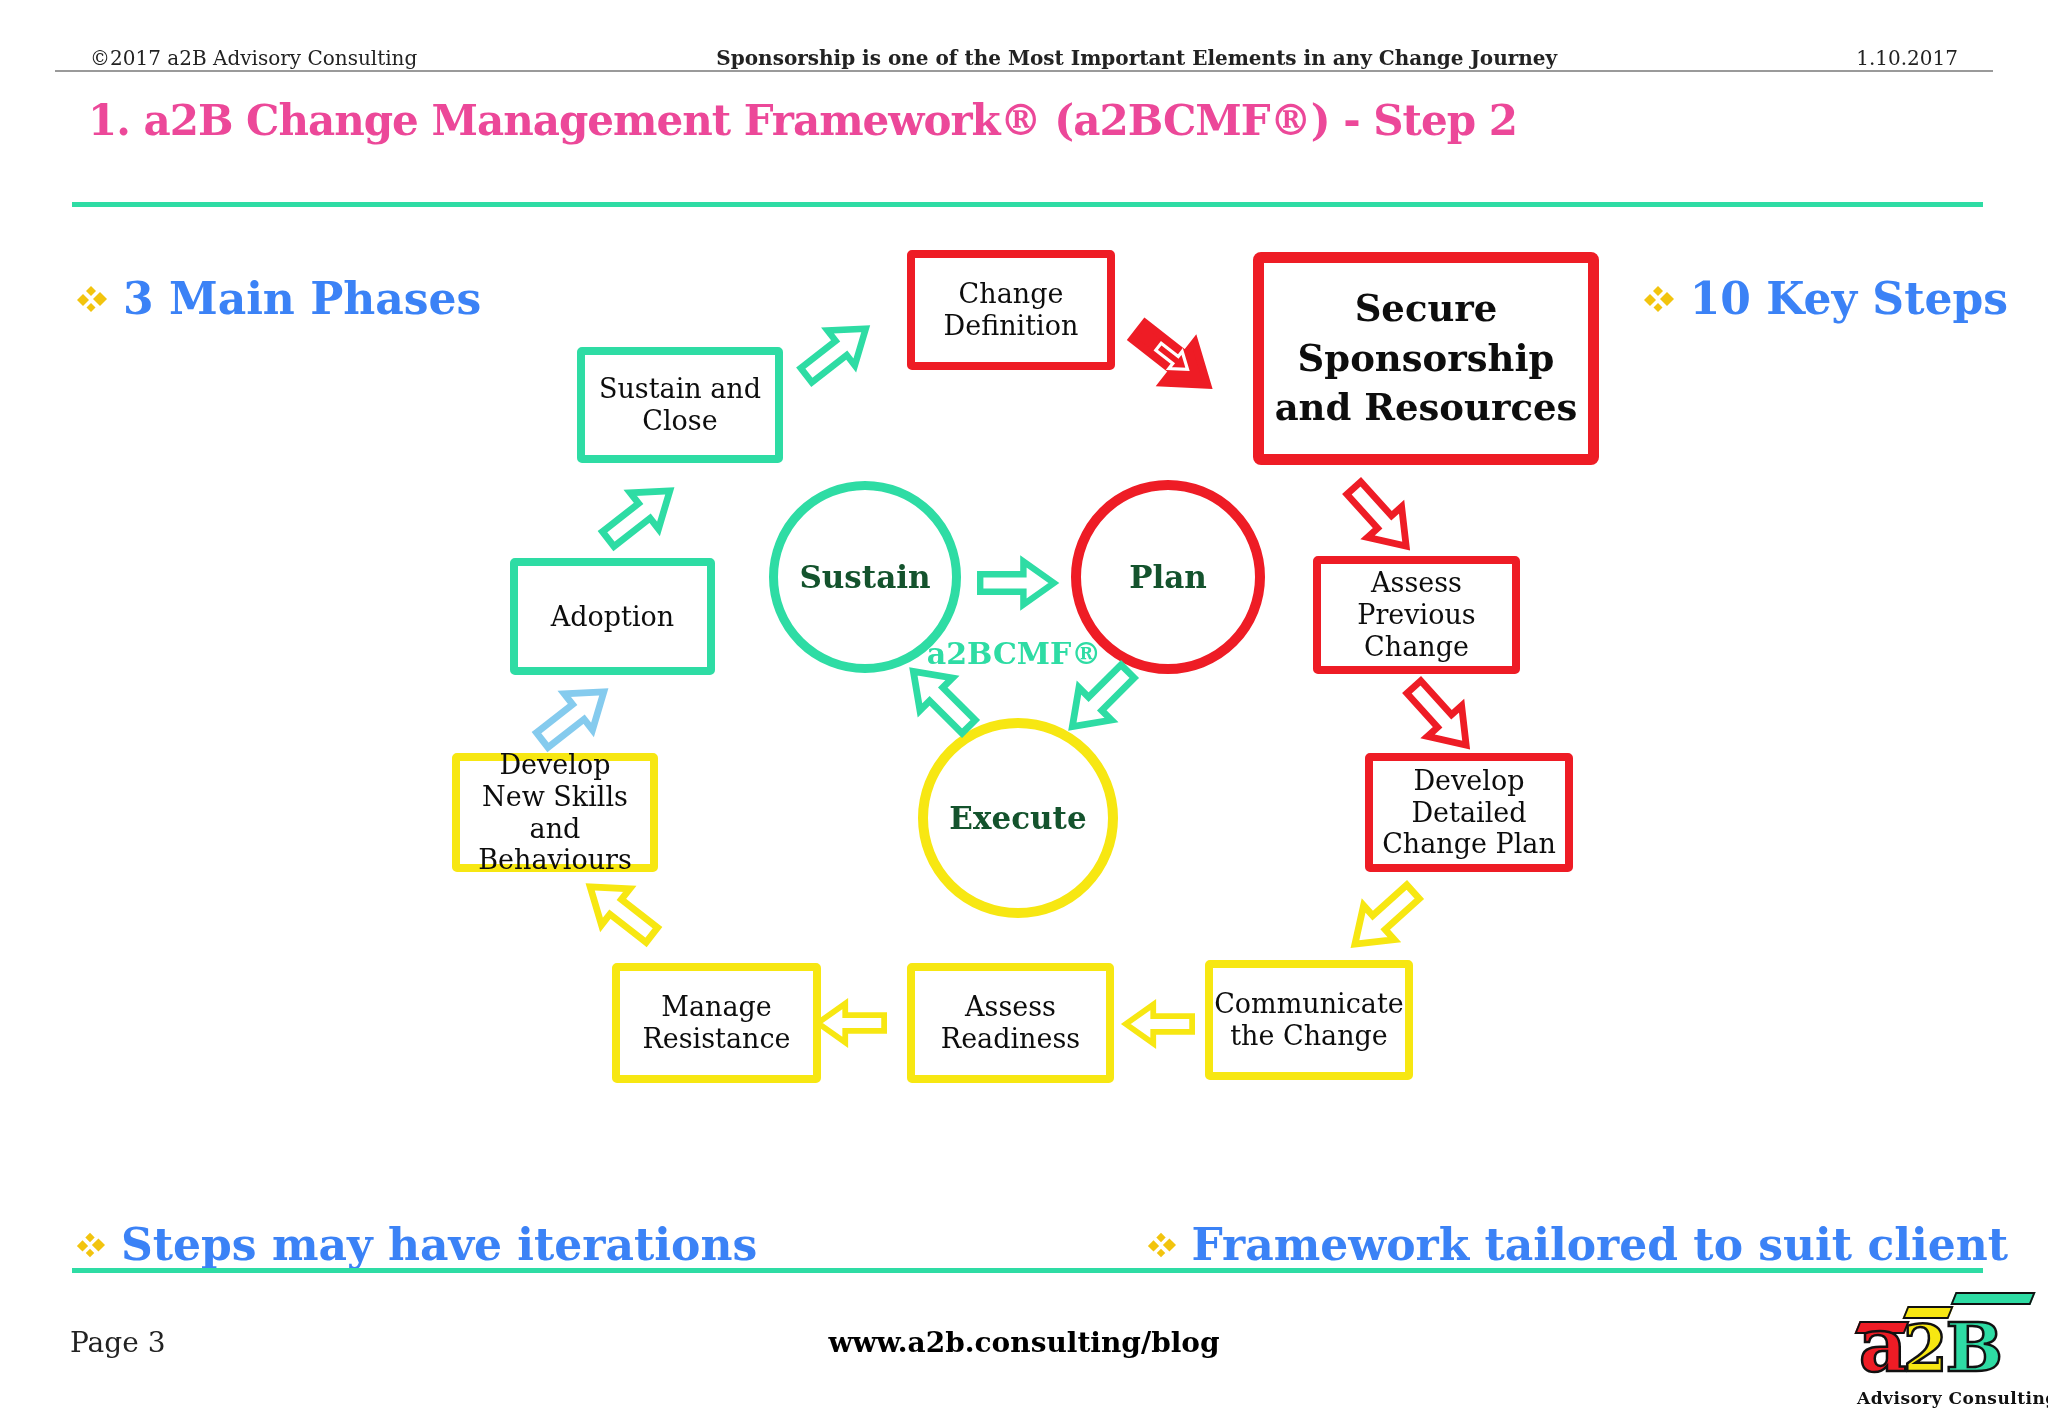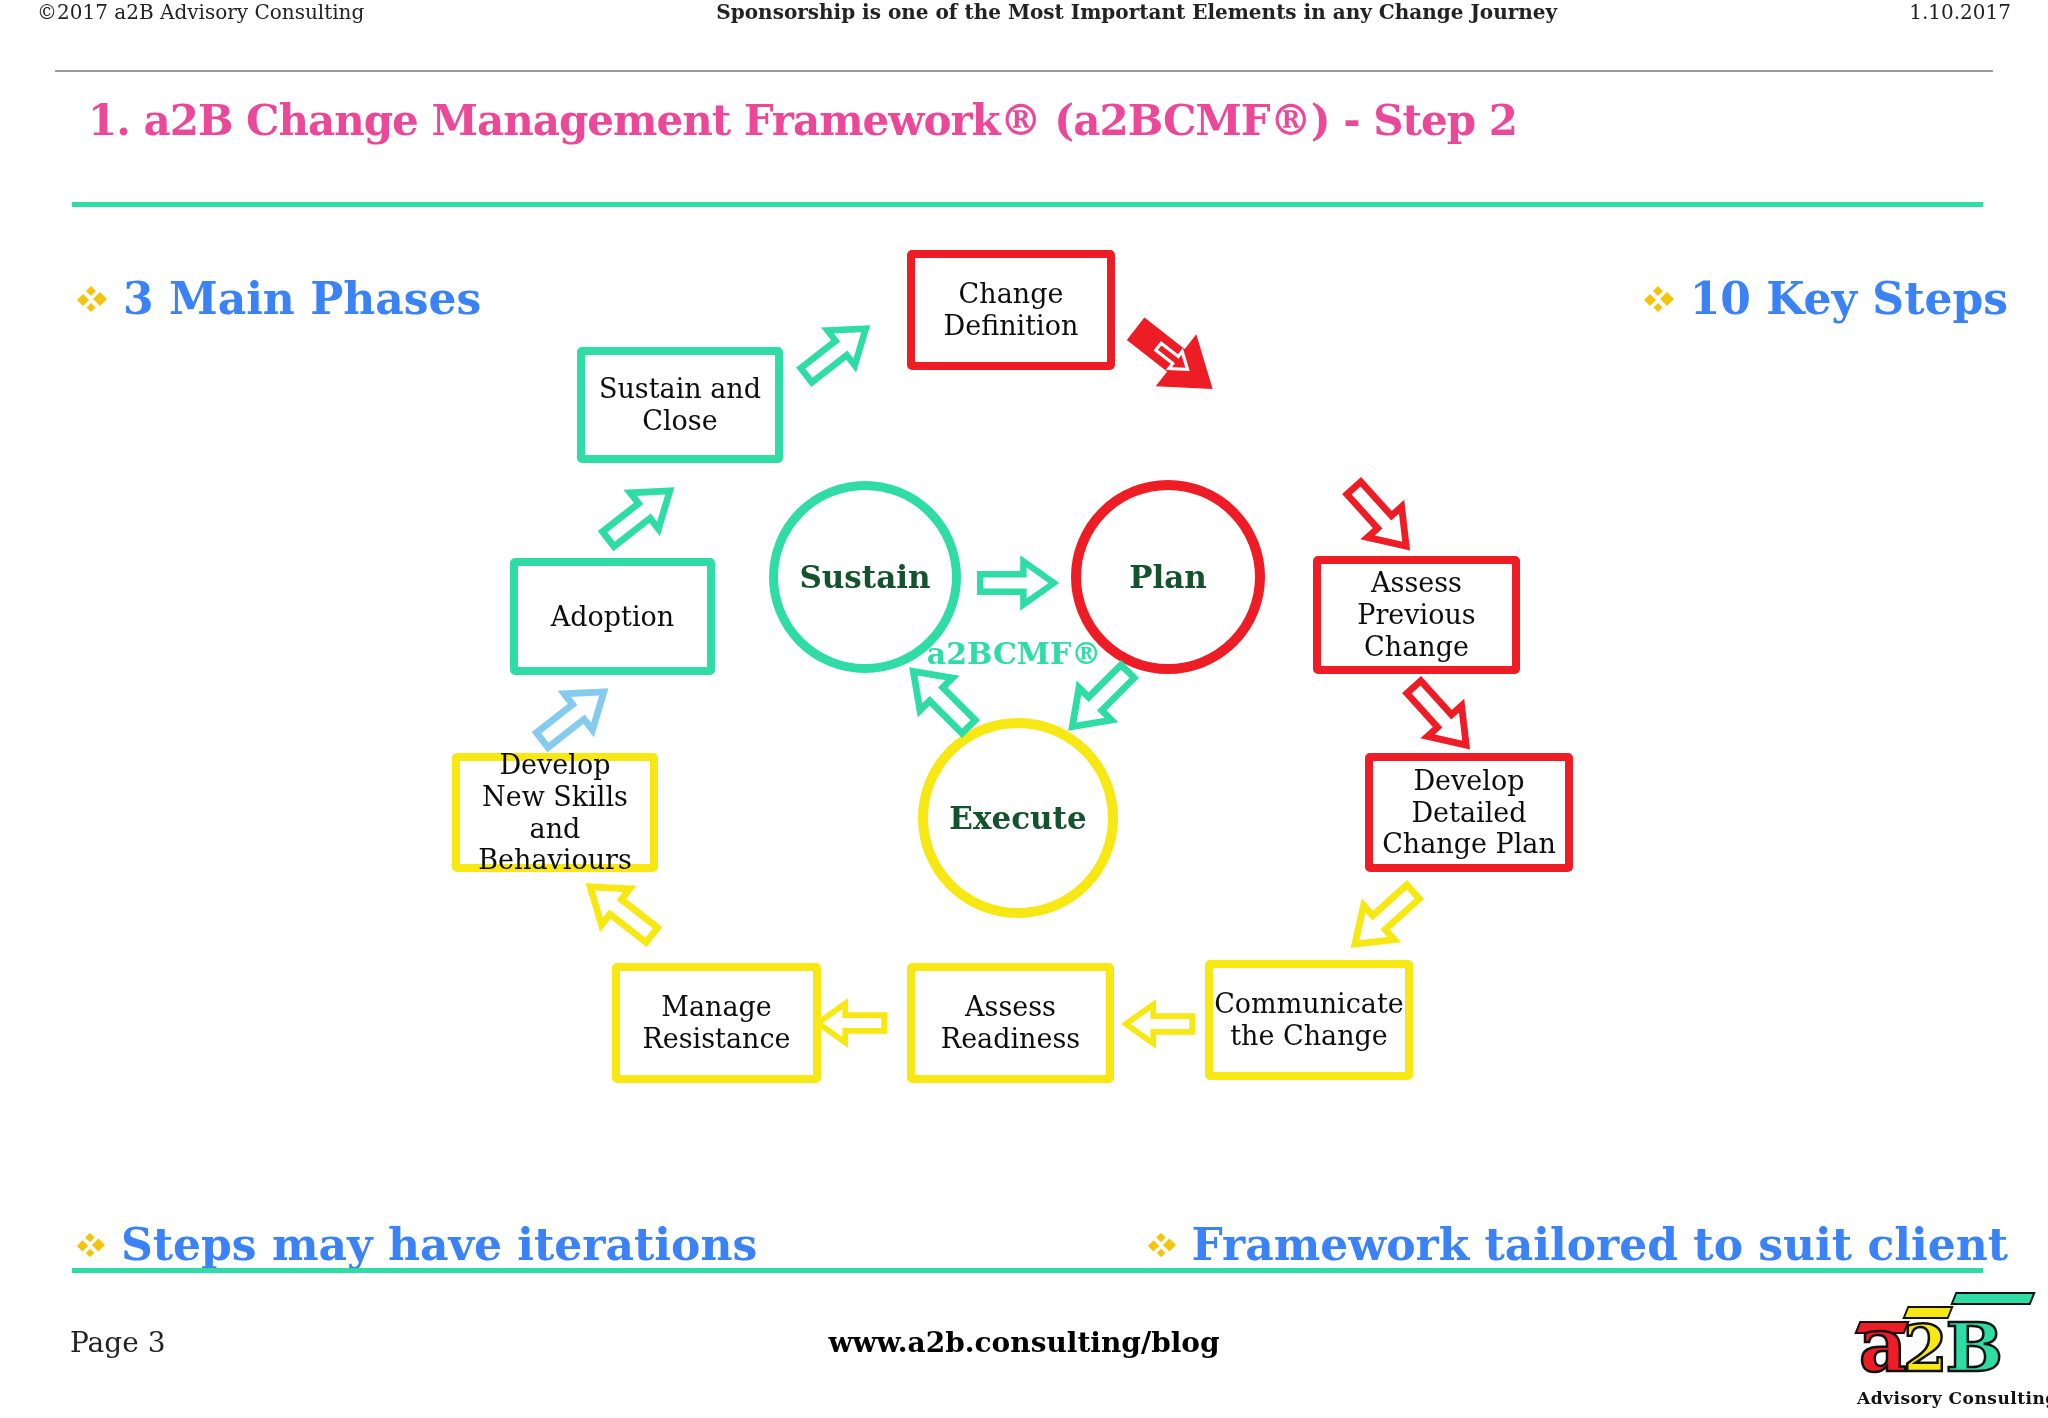--- a/index.html
+++ b/index.html
@@ -15,22 +15,22 @@
   body{
     width:2048px;height:1418px;background:#ffffff;
     font-family:"DejaVu Serif", serif;color:var(--ink);
     position:relative;overflow:hidden;
   }
   .slide{position:absolute;inset:0;}
 
   
   .hdr{
     position:absolute;left:0;top:0;width:100%;height:70px;
-    display:flex;align-items:flex-start;justify-content:space-between;
-    padding:0 37px;font-size:20px;color:#222;
+    display:flex;align-items:flex-end;justify-content:space-between;
+    padding:0 90px;font-size:20px;color:#222;
   }
   .hdr .mid{font-weight:bold;}
   .hdr-rule{position:absolute;left:55px;right:55px;top:70px;height:2px;background:#9a9a9a;}
 
   
   .title{
     position:absolute;left:88px;top:96px;width:1880px;
     font-size:42px;font-weight:bold;letter-spacing:-1px;color:#ec4899;
   }
   .rule{position:absolute;left:72px;width:1911px;height:5px;background:var(--teal);}
@@ -130,20 +130,23 @@
         <polygon points="16,20 20.5,24.5 16,29 11.5,24.5"></polygon>
       </g>
     </svg>
     <span>10 Key Steps</span>
   </div>
 
   <div class="box b-red" style="left:907px;top:250px;width:208px;height:120px;">
     <span>Change Definition</span>
   </div>
 
+  <div class="box b-red highlight" style="left:1253px;top:252px;width:346px;height:213px;">
+    <span>Secure Sponsorship and Resources</span>
+  </div>
 
   <div class="box b-teal" style="left:577px;top:347px;width:206px;height:116px;">
     <span>Sustain and Close</span>
   </div>
 
   <div class="box b-teal" style="left:510px;top:558px;width:205px;height:117px;">
     <span>Adoption</span>
   </div>
 
   <div class="box b-red" style="left:1313px;top:556px;width:207px;height:118px;">

